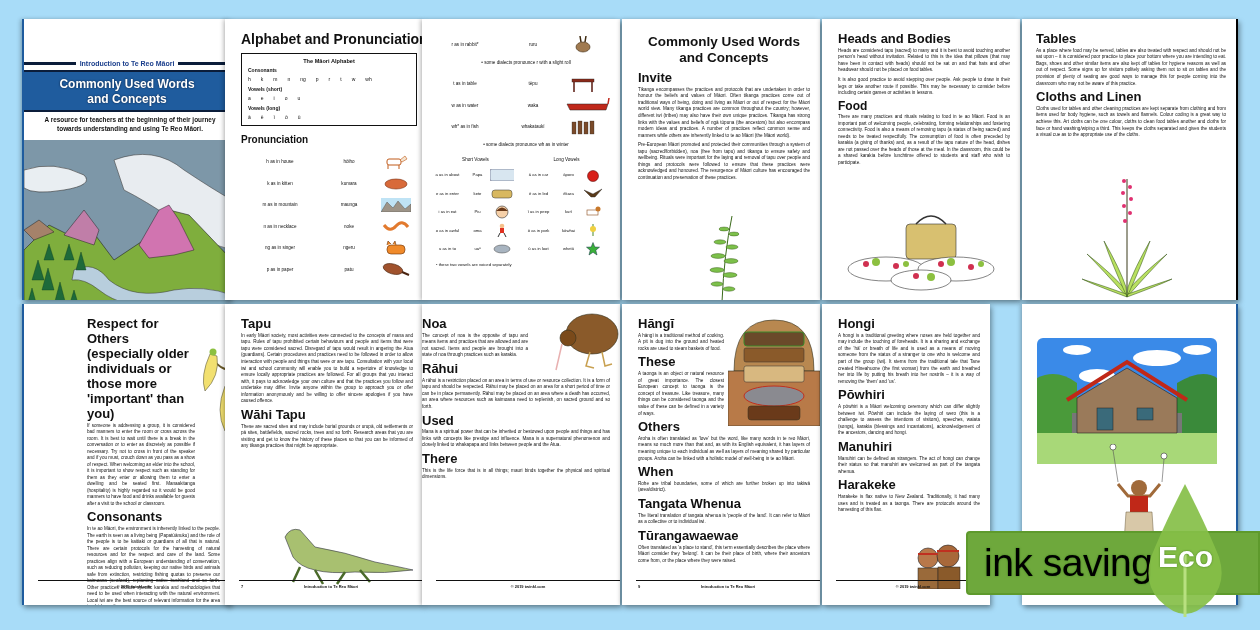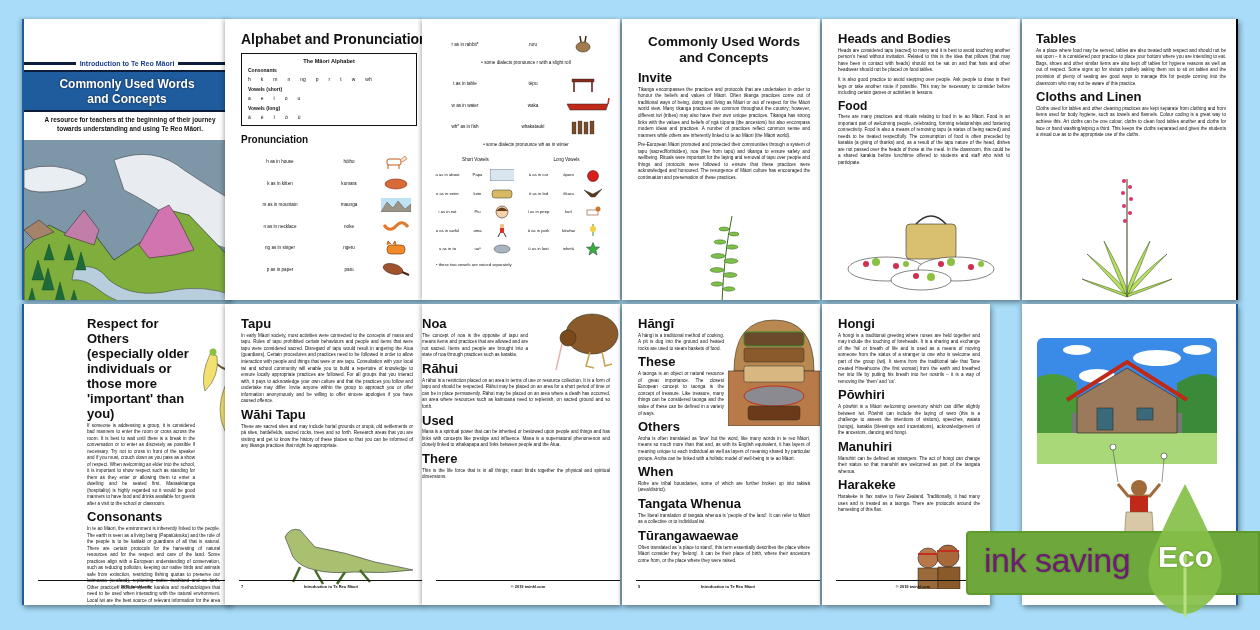--- a/index.html
+++ b/index.html
@@ -61,21 +61,21 @@
   .vrow { display: flex; align-items: center; height: 18.5px; font-size: 4.2px; }
   .vrow .a { width: 35px; text-align: center; }
   .vrow .b { width: 25px; text-align: center; }
   .vrow .ic { width: 24px; height: 14px; display: flex; justify-content: center; align-items: center; }
 
   
   .eco-band {
     position: absolute; left: 966px; top: 531px; width: 294px; height: 64px;
     background: #6ea83c; border-radius: 4px 0 0 4px; border: 2px solid #5e9a2c;
   }
-  .eco-band .ink { position: absolute; left: 16px; top: 8px; font-size: 34px; color: #701a75; letter-spacing: -0.5px; text-shadow: 0 0 2px #3d7a1c; }
+  .eco-band .ink { position: absolute; left: 16px; top: 8px; font-size: 39px; color: #000000; letter-spacing: -0.5px; text-shadow: 0 0 2px #3d7a1c; }
   .eco-drop { position: absolute; left: 1143px; top: 482px; width: 84px; height: 135px; }
   .eco-text { position: absolute; left: 1158px; top: 540px; font-size: 30px; font-weight: bold; color: #fff; text-shadow: 0 0 2px #3d7a1c; }
 </style>
 </head>
 <body>
 
 <div class="page" style="left:22px;top:19px;width:208px;height:281px;border-left:2px solid #1f5c9e;">
   <div class="cover-top-band">
     <span class="bar"></span>
     <span class="lbl">Introduction to Te Reo Māori</span>

